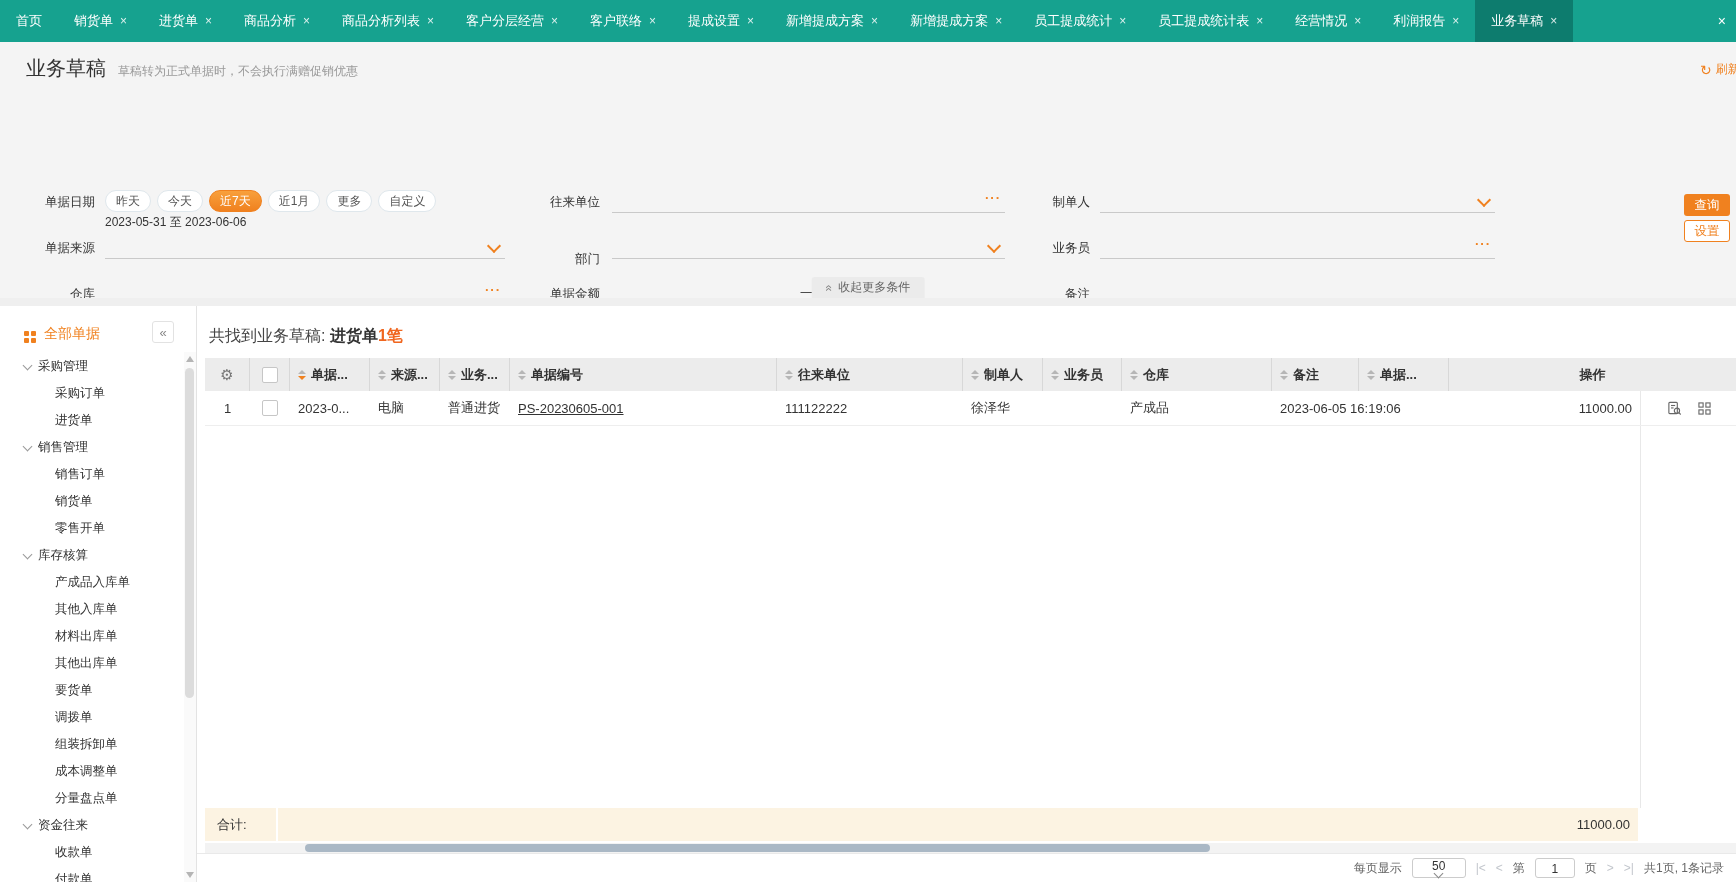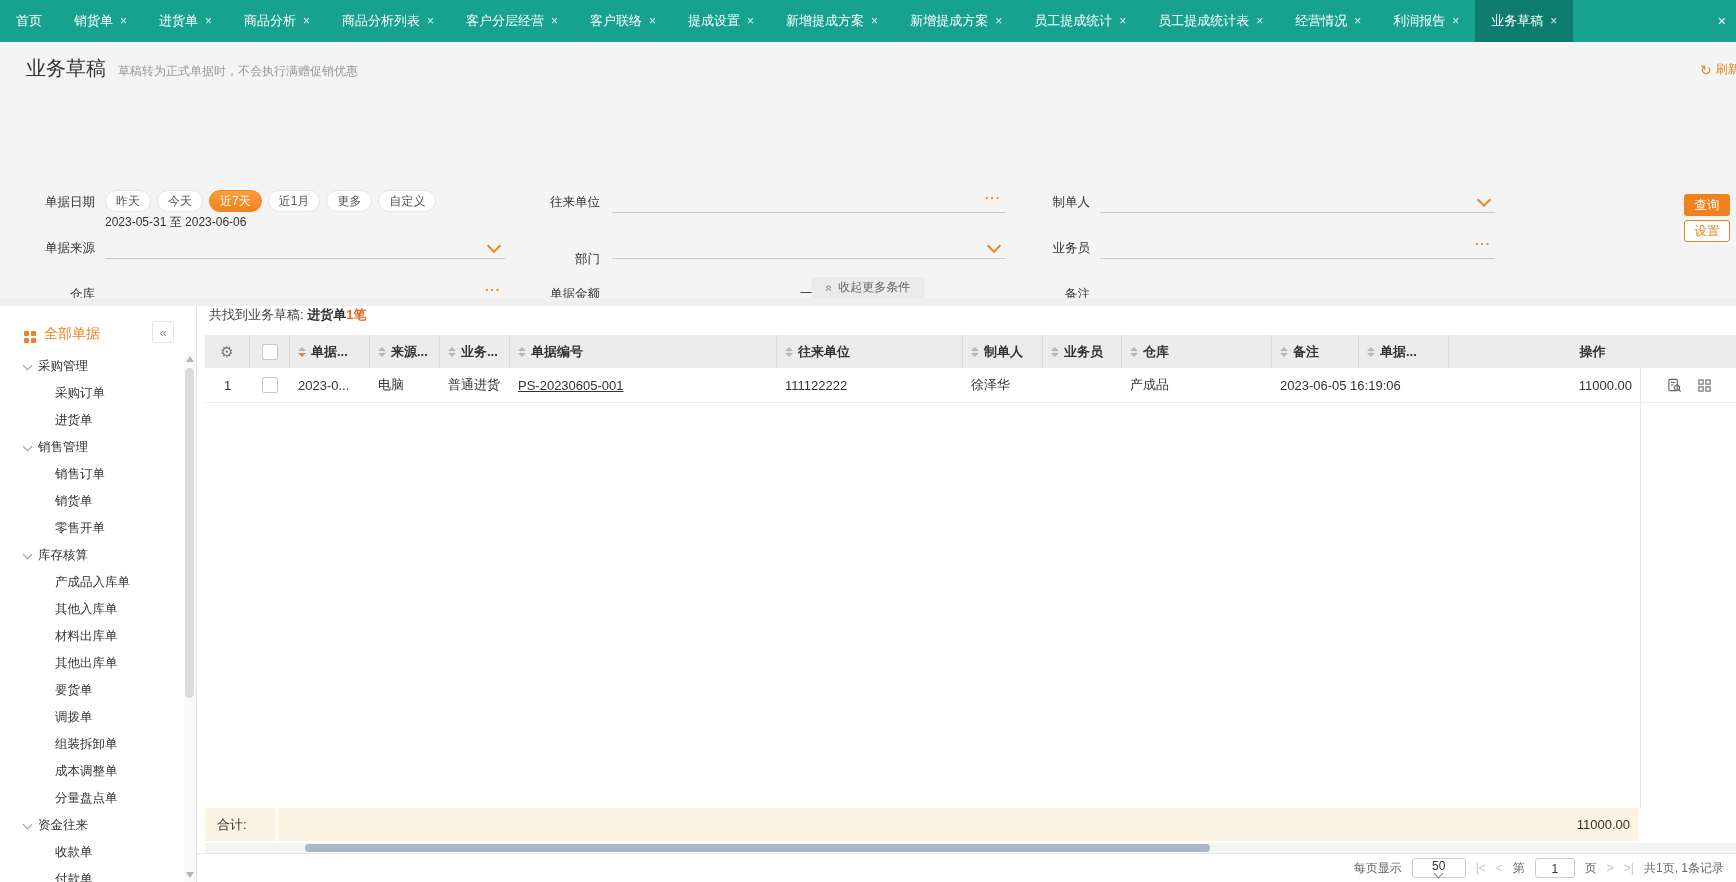--- a/index.html
+++ b/index.html
@@ -44,21 +44,21 @@
   .sb-group{display:flex;align-items:center;gap:7px;padding-left:24px;height:27px;font-size:12.5px;color:#333;cursor:pointer;}
   .gchev{width:6px;height:6px;border-right:1.5px solid #999;border-bottom:1.5px solid #999;transform:rotate(45deg);margin-top:-3px;}
   .sb-item{padding-left:55px;height:27px;line-height:27px;font-size:12.5px;color:#333;cursor:pointer;white-space:nowrap;}
   .sb-scroll{position:absolute;right:0;top:46px;bottom:0;width:12px;background:#fafafa;}
   .sb-up,.sb-dn{position:absolute;left:2px;width:0;height:0;border-left:4px solid transparent;border-right:4px solid transparent;}
   .sb-up{top:4px;border-bottom:6px solid #b5b5b5;}
   .sb-dn{bottom:4px;border-top:6px solid #b5b5b5;}
   .sb-thumb{position:absolute;left:1px;top:16px;width:9px;height:330px;background:#dcdcdc;border-radius:5px;}
   
   .main{flex:1;margin-top:8px;background:#fff;display:flex;flex-direction:column;min-width:0;}
-  .summary{padding:0 12px 11px;font-size:13px;color:#444;}
+  .summary{padding:20px 12px 11px;font-size:16px;color:#444;}
   .summary .b{font-weight:bold;color:#333;}
   .summary .o{color:#f0661f;font-weight:bold;}
   .tablezone{margin-left:8px;display:flex;flex-direction:column;flex:1;min-height:0;}
   .thead{display:flex;height:33px;background:#ececec;}
   .hc{display:flex;align-items:center;gap:5px;padding:0 8px;border-right:1px solid #d8d8d8;font-weight:bold;font-size:13px;color:#333;box-sizing:border-box;white-space:nowrap;overflow:hidden;cursor:pointer;}
   .hc.last{border-right:none;justify-content:center;}
   .c0{width:45px;justify-content:center;}
   .c1{width:40px;justify-content:center;}
   .c2{width:80px;}.c3{width:70px;}.c4{width:70px;}.c5{width:267px;}.c6{width:186px;}
   .c7{width:80px;}.c8{width:79px;}.c9{width:150px;}.c10{width:191px;}.c11{width:87px;}.c12{width:90px;}

